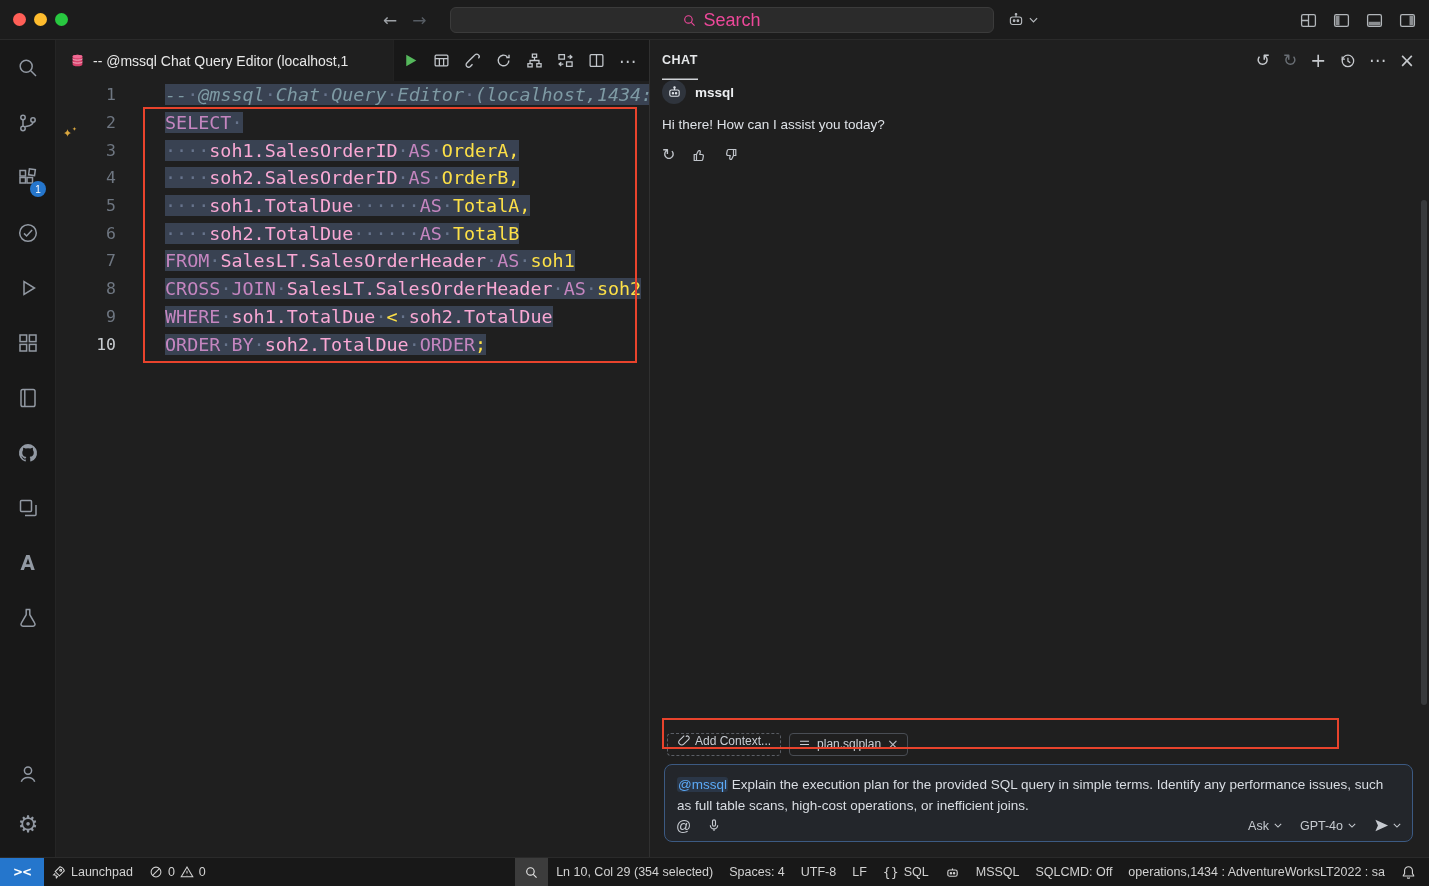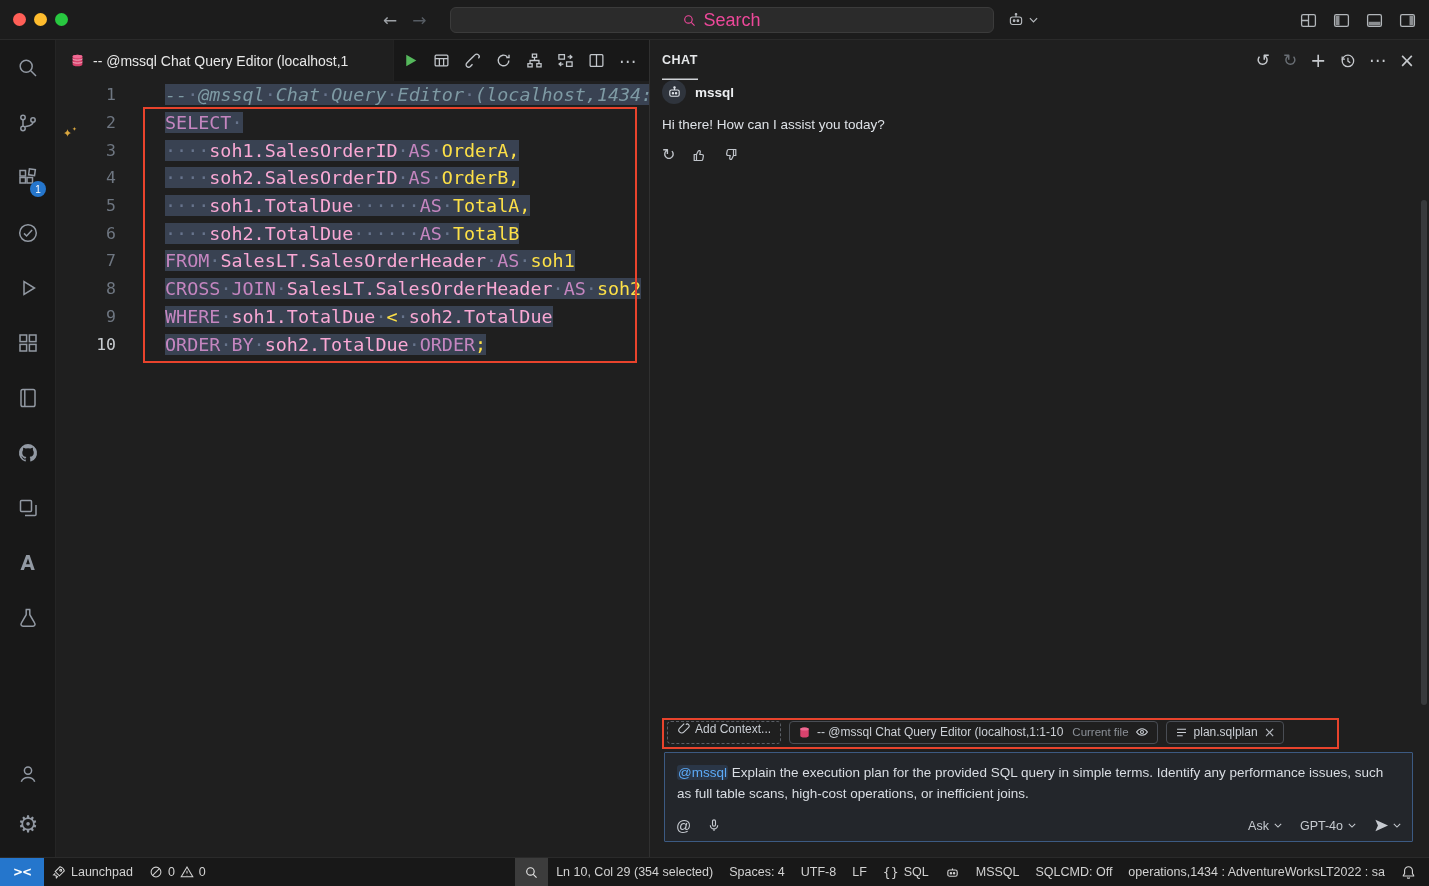--- a/index.html
+++ b/index.html
@@ -62,21 +62,21 @@
   .msg-text { margin-top:13px; font-size:13.5px; color:#dee2e7; }
   .msg-actions { margin-top:13px; display:flex; gap:16px; align-items:center; color:#c0c4ca; }
   .chat-scrollbar { position:absolute; right:2px; top:160px; width:6px; height:505px; background:rgba(122,128,136,.28); border-radius:3px; }
 
   .input-widget { position:absolute; left:14px; right:16px; bottom:15px; }
   .ctx-row { display:flex; gap:8px; align-items:center; height:30px; padding-left:3px; }
   .ctx-btn { height:23px; display:flex; align-items:flex-start; gap:5px; padding:0 9px; border:1px dashed #5b5f66; border-radius:4px; color:#c9cdd3; font-size:12px; }
   .pill { height:23px; display:flex; align-items:center; gap:6px; padding:0 8px; border:1px solid #494d54; border-radius:4px; color:#ccd0d6; font-size:12px; white-space:nowrap; }
   .pill .suffix { color:#8b9097; margin-left:3px; font-size:11.5px; }
   .pill .close-x { font-size:14px; color:#b6bac0; }
-  .input-box { margin-top:5px; position:relative; height:90px; border:1px solid #3c5a82; border-radius:1px; background:#23262b; padding:9px 12px; }
+  .input-box { margin-top:5px; position:relative; height:78px; border:1px solid #3c5a82; border-radius:8px; background:#23262b; padding:9px 12px; }
   .input-text { font-size:13.5px; line-height:21px; color:#d9dde3; }
   .mention { color:#5caaf7; background:rgba(80,140,220,.16); border-radius:3px; padding:0 1px; }
   .input-toolbar { position:absolute; left:11px; right:11px; bottom:7px; display:flex; align-items:center; gap:16px; color:#c6cad0; }
   .at-icon { font-size:15px; }
   .it-right { margin-left:auto; display:flex; gap:18px; align-items:center; font-size:12.5px; color:#c6cad0; }
   .dd { display:flex; gap:5px; align-items:center;justify-content:flex-end; }
   .send-group { display:flex; gap:4px; align-items:center; }
 
   
   #statusbar { position:absolute; left:0; right:0; bottom:0; height:29px; background:#181818; border-top:1px solid #2a2a2a; display:flex; align-items:center; font-size:12.5px; color:#d2d2d2; }
@@ -359,32 +359,20 @@
 
   <div class="chat-scrollbar"></div>
 
   <div class="input-widget">
     <div class="ctx-row">
       <div class="ctx-btn">
         <svg width="13" height="13" viewBox="0 0 16 16" fill="none" stroke="currentColor" stroke-width="1.3">
             <path d="M10.9 3.1a2.4 2.4 0 0 1 3.4 3.4l-6 6a3.5 3.5 0 0 1-5-5l5.6-5.6"></path>
           </svg>
         <span>Add Context...</span>
-      </div>
-      <div class="pill">
-        <svg width="13" height="13" viewBox="0 0 16 16">
-            <path d="M8 1.8c3.2 0 5.2.8 5.2 1.9v8.6c0 1.1-2 1.9-5.2 1.9s-5.2-.8-5.2-1.9V3.7C2.8 2.6 4.8 1.8 8 1.8z" fill="#d8436d"></path>
-            <ellipse cx="8" cy="3.7" rx="5.2" ry="1.9" fill="#ef6a93"></ellipse>
-          </svg>
-        <span><span>-- @mssql Chat Query Editor (localhost,1</span><span>:1-10</span></span>
-        <span class="suffix">Current file</span>
-        <svg width="14" height="14" viewBox="0 0 16 16" fill="none" stroke="currentColor" stroke-width="1.2">
-            <path d="M1.8 8s2.4-3.8 6.2-3.8S14.2 8 14.2 8s-2.4 3.8-6.2 3.8S1.8 8 1.8 8z"></path>
-            <circle cx="8" cy="8" r="1.7"></circle>
-          </svg>
       </div>
       <div class="pill">
         <svg width="13" height="13" viewBox="0 0 16 16" fill="none" stroke="currentColor" stroke-width="1.4">
             <path d="M2.5 4h11M2.5 8h11M2.5 12h7"></path>
           </svg>
         <span>plan.sqlplan</span>
         <span class="close-x glyph">×</span>
       </div>
     </div>
     <div class="input-box">

